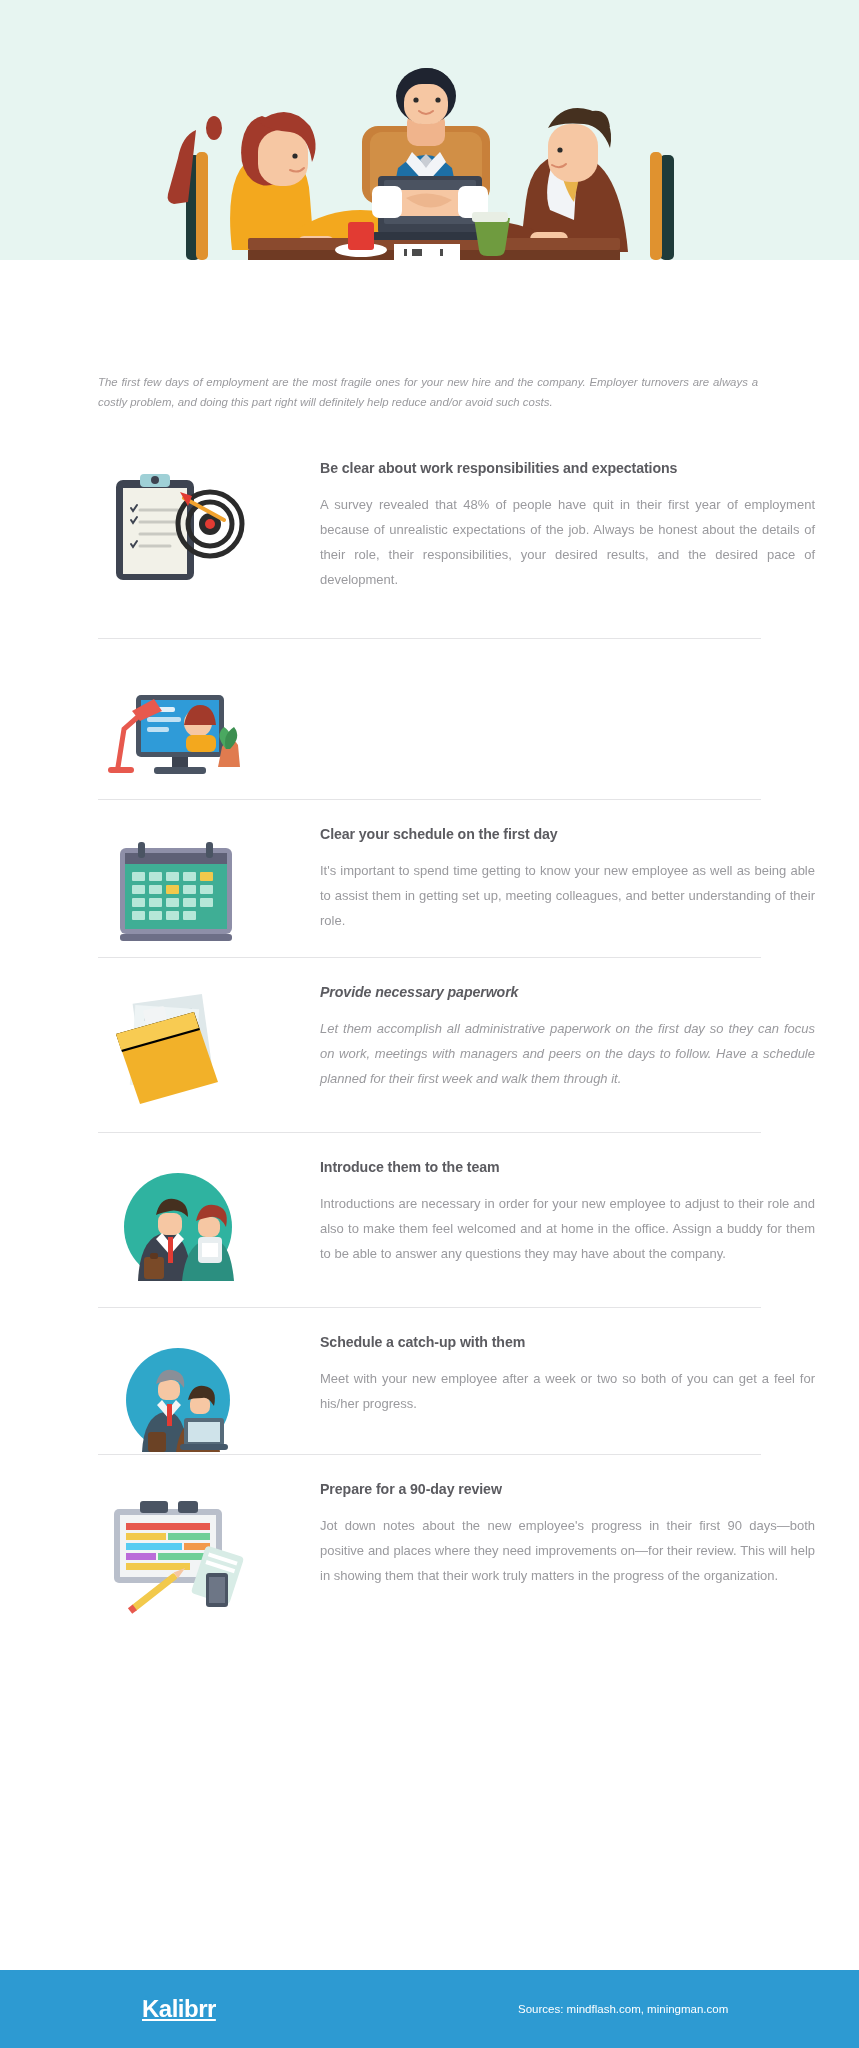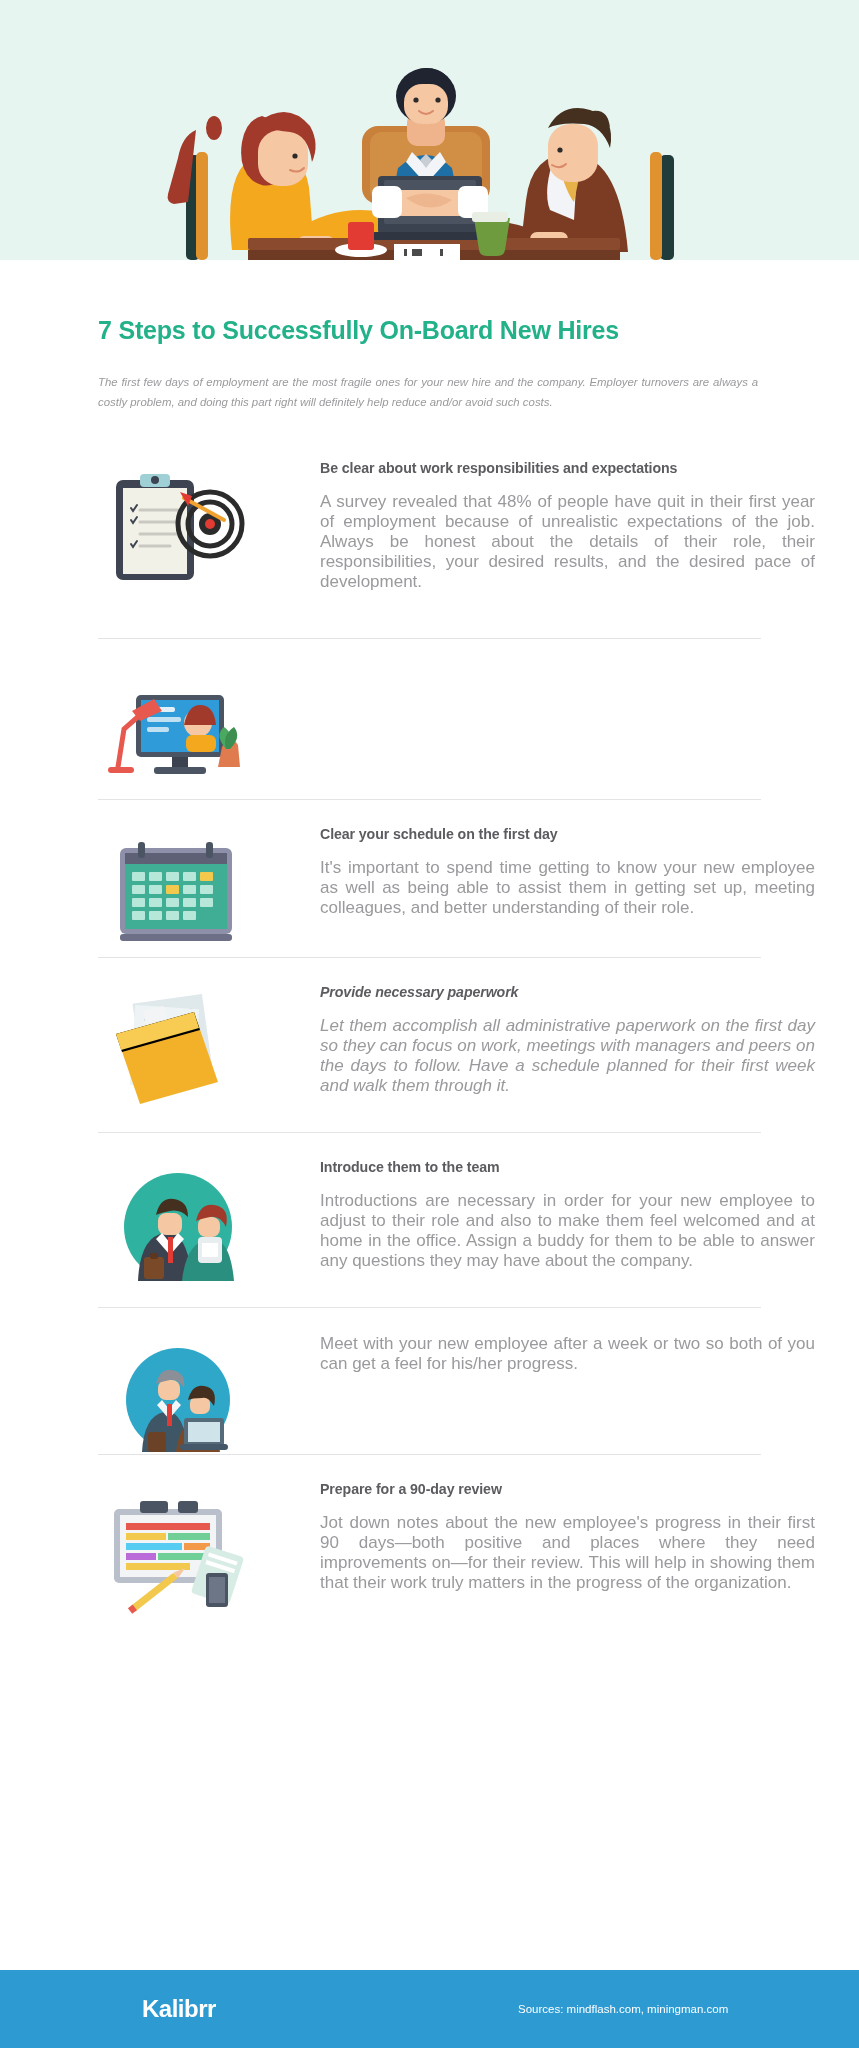--- a/index.html
+++ b/index.html
@@ -72,22 +72,22 @@
   .step-body { flex: 1 1 auto; padding-left: 62px; padding-right: 0; }
 
   .step-title {
     font-size: 14.2px;
     font-weight: bold;
     color: #5b5b60;
     margin-bottom: 16px;
     letter-spacing: -0.1px;
   }
   .step-text {
-    font-size: 17px;
-    line-height: 20px;
+    font-size: 13px;
+    line-height: 25px;
     color: #9a9a9e;
     text-align: justify;
   }
 
   .divider {
     margin: 0 98px;
     height: 1px;
     background: #e4e4e6;
   }
 
@@ -106,20 +106,21 @@
     position: absolute;
     left: 142px;
     top: 50%;
     transform: translateY(-50%);
     color: #ffffff;
     font-size: 24px;
     font-weight: bold;
     letter-spacing: -0.5px;
     display: flex;
     align-items: center;
+    text-decoration: underline;
   }
   .logo .k-mark { position: relative; display: inline-block; }
   .logo .k-mark::before {
     content: "";
     position: absolute;
     left: 2px;
     top: 1px;
     width: 4px;
     height: 4px;
     background: #2d9ad2;
@@ -211,21 +212,20 @@
       <path d="M474 218 l5 32 q1 6 8 6 l10 0 q7 0 8 -6 l5 -32z" fill="#6f9b3f"></path>
       <rect x="472" y="212" width="36" height="10" rx="3" fill="#e8eee4"></rect>
 
       <rect x="394" y="244" width="66" height="16" fill="#ffffff"></rect>
       <rect x="404" y="249" width="3" height="7" fill="#4b4b4b"></rect>
       <rect x="412" y="249" width="10" height="7" fill="#4b4b4b"></rect>
       <rect x="440" y="249" width="3" height="7" fill="#4b4b4b"></rect>
     </svg>
   </div>
 
-  <h1 class="title">7 Steps to Successfully On-Board New Hires</h1>
   <p class="intro">The first few days of employment are the most fragile ones for your new hire and the company. Employer turnovers are always a costly problem, and doing this part right will definitely help reduce and/or avoid such costs.</p>
 
   <div class="steps">
 
     <div class="step" style="height:178px;">
       <div class="step-icon">
         <svg viewBox="0 0 160 130" width="160" height="130">
           <rect x="18" y="14" width="78" height="100" rx="7" fill="#3e4451"></rect>
           <rect x="25" y="22" width="64" height="86" fill="#f2f1e8"></rect>
           <rect x="42" y="8" width="30" height="13" rx="4" fill="#9fd0d6"></rect>
@@ -391,20 +391,21 @@
           <path d="M78 112 q4 -30 22 -34 q18 -2 22 34z" fill="#7a4a28"></path>
           <rect x="92" y="56" width="20" height="18" rx="7" fill="#f6c7a3"></rect>
           <path d="M90 60 q4 -16 16 -14 q14 2 10 20 q-6 -10 -12 -8 q-10 0 -14 2z" fill="#45301f"></path>
           <rect x="86" y="78" width="40" height="28" rx="3" fill="#566b7a"></rect>
           <rect x="90" y="82" width="32" height="20" fill="#cfe3ea"></rect>
           <rect x="82" y="104" width="48" height="6" rx="3" fill="#44586a"></rect>
           <rect x="50" y="92" width="18" height="20" rx="3" fill="#6b4225"></rect>
         </svg>
       </div>
       <div class="step-body">
+        <div class="step-title">Schedule a catch-up with them</div>
         <div class="step-text">Meet with your new employee after a week or two so both of you can get a feel for his/her progress.</div>
       </div>
     </div>
     <div class="divider"></div>
 
     <div class="step" style="height:156px; padding-top:26px;">
       <div class="step-icon">
         <svg viewBox="0 0 160 130" width="160" height="130">
           <rect x="16" y="22" width="108" height="74" rx="5" fill="#b9bfcb"></rect>
           <rect x="22" y="28" width="96" height="62" fill="#f2f4f5"></rect>

